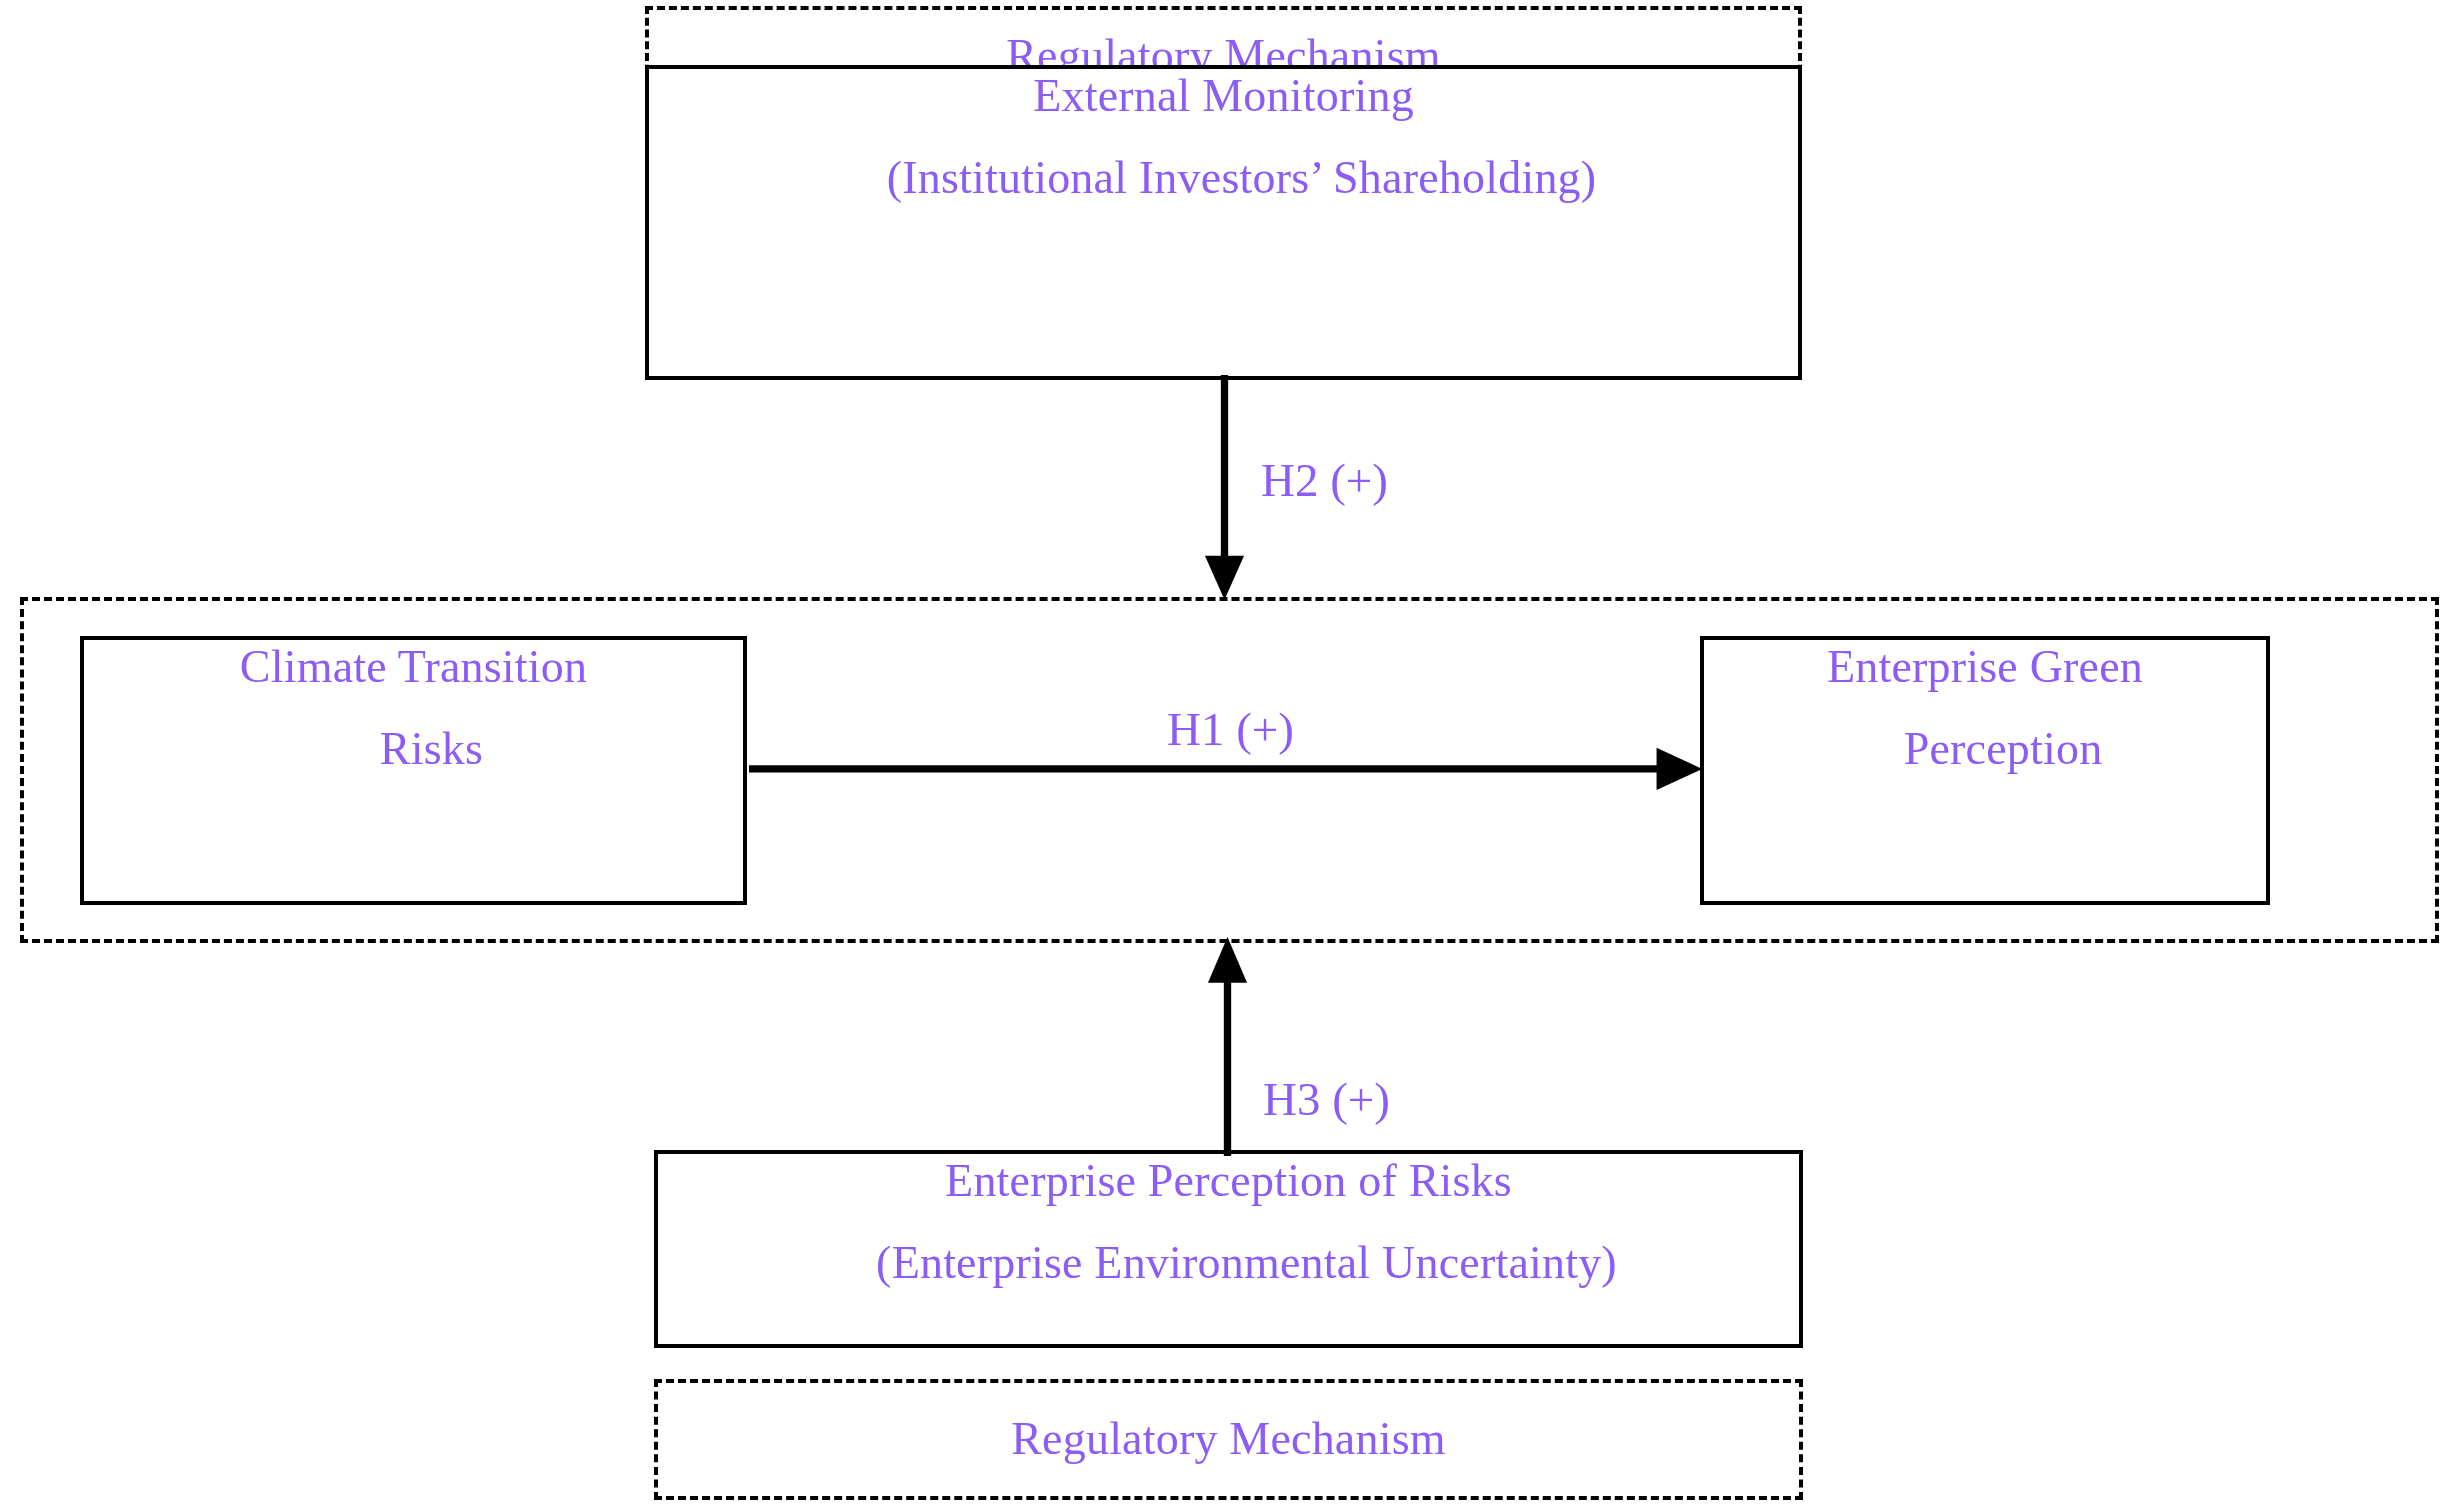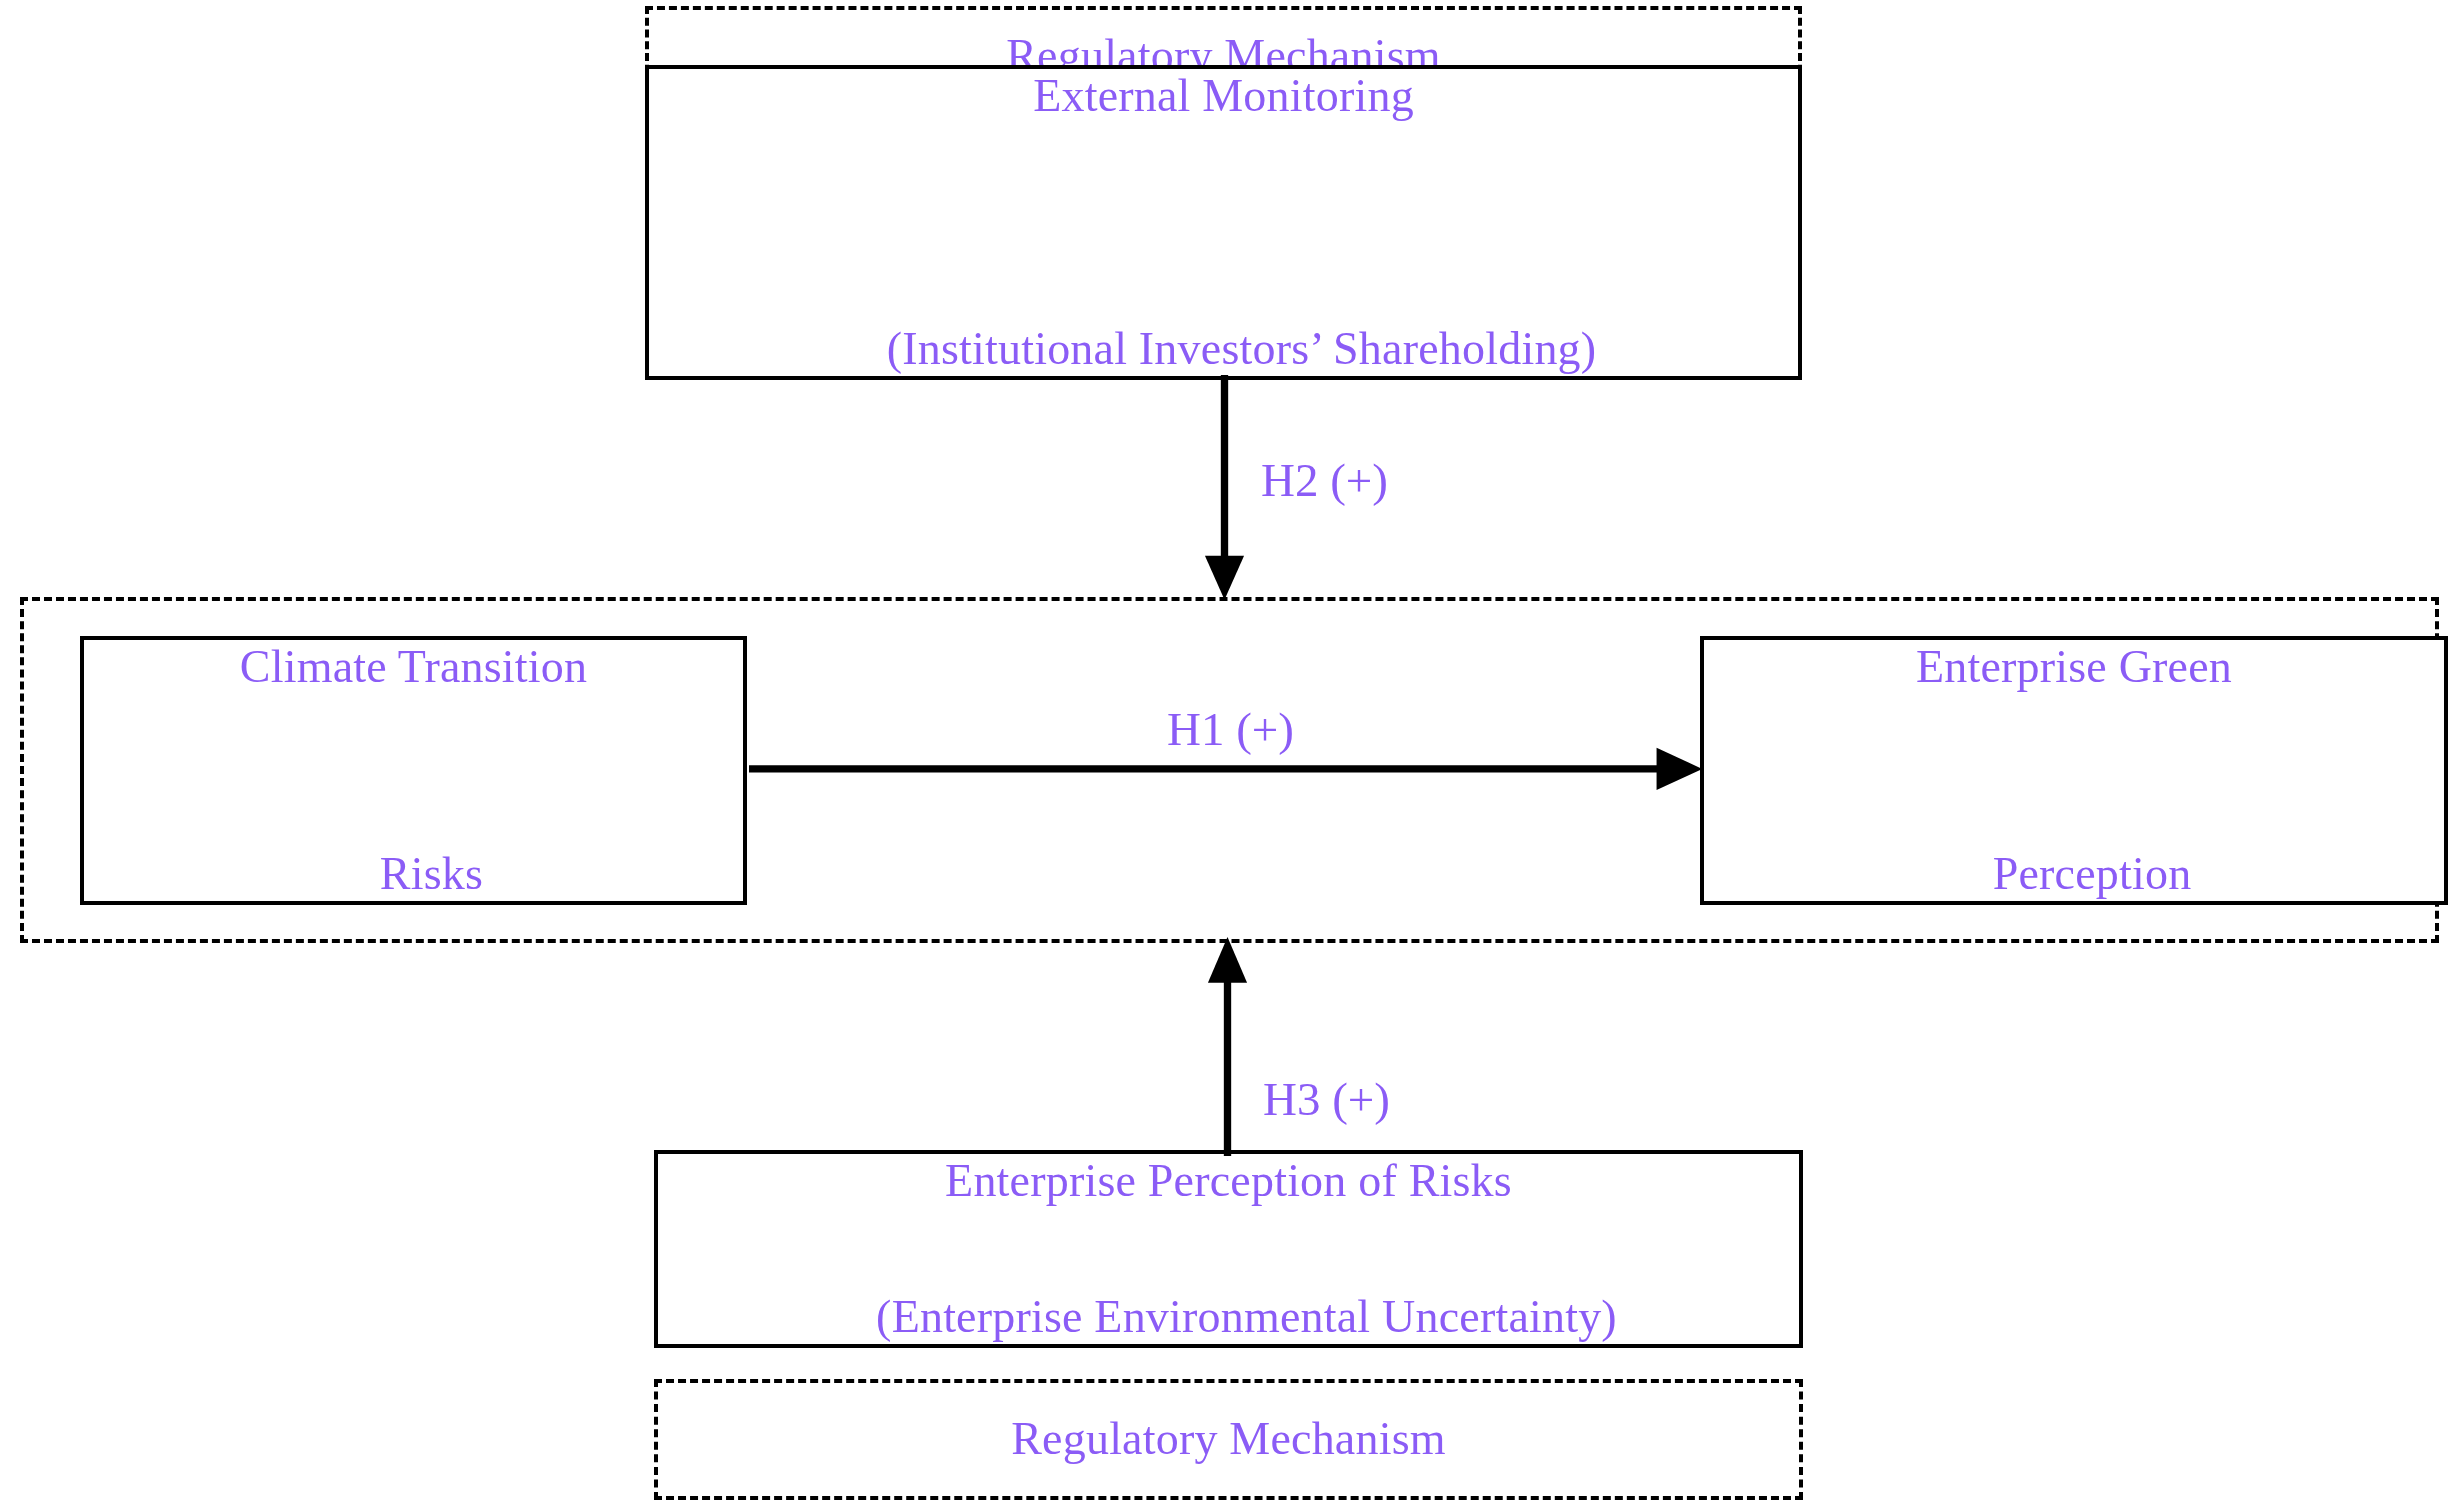--- a/index.html
+++ b/index.html
@@ -19,21 +19,21 @@
   }
 
   
   .box {
     position: absolute;
     box-sizing: border-box;
     background: transparent;
     display: flex;
     flex-direction: column;
     align-items: center;
-    justify-content: space-between;
+    justify-content: flex-start;
   }
   .solid-box {
     border: 4.1px solid #000000;
     background: #ffffff;
   }
   .dashed-box {
     border: 4.1px dashed #000000;
     background: transparent;
   }
 
@@ -70,21 +70,21 @@
     width: 2419px; height: 346px;
     z-index: 1;
   }
   #climate-box {
     left: 80px;  top: 636px;
     width: 667px;  height: 269px;
     z-index: 3;
   }
   #green-innovation-box {
     left: 1700px; top: 636px;
-    width: 748px;  height: 269px;
+    width: 570px;  height: 269px;
     z-index: 3;
   }
 
   #bottom-dashed-frame {
     left: 654px; top: 1379px;
     width: 1149px; height: 121px;
     justify-content: center;
     z-index: 1;
   }
   #perception-box {

